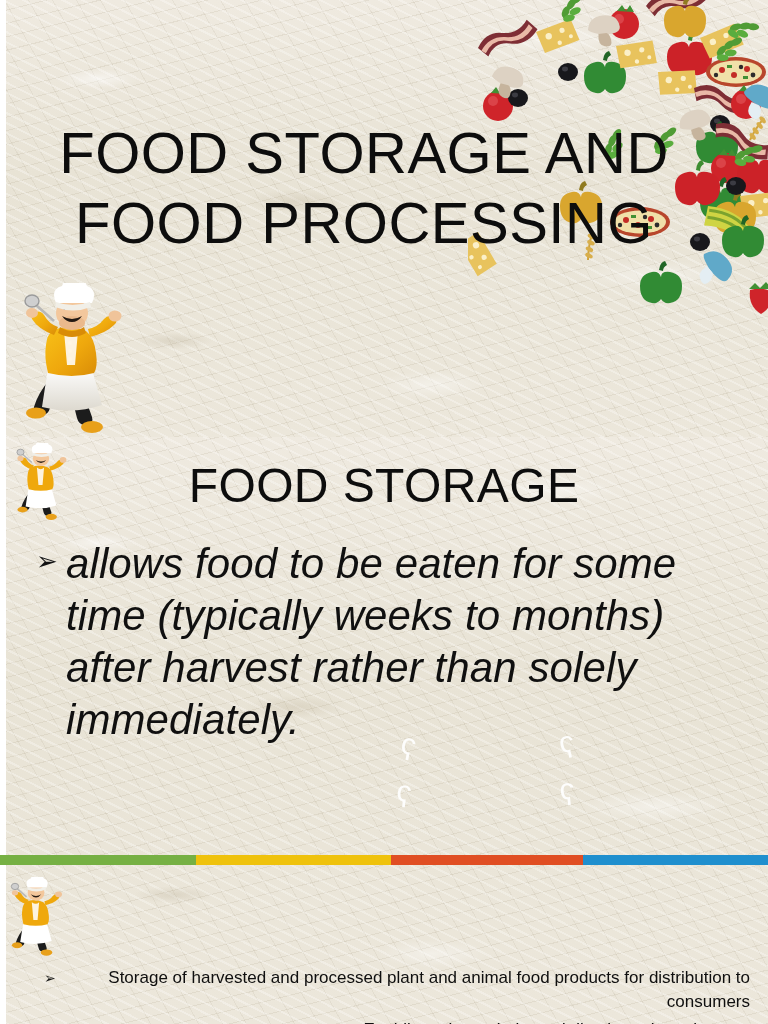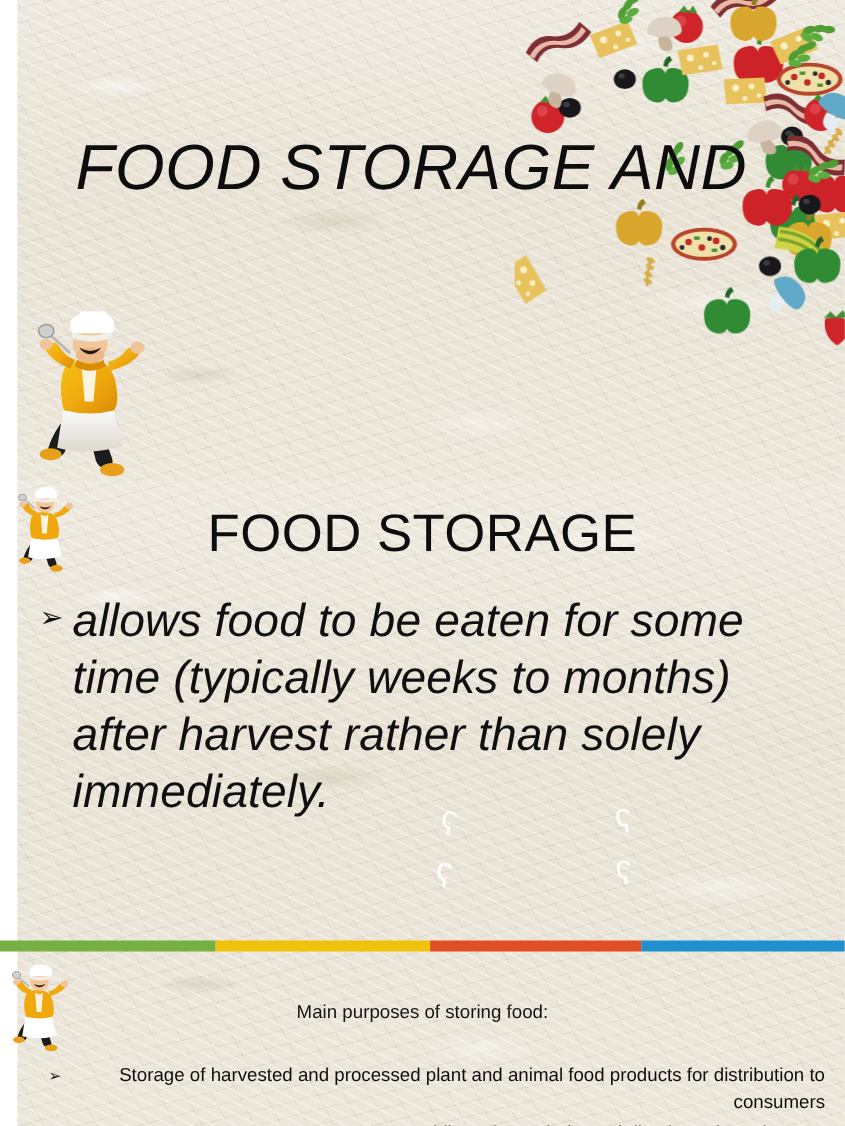--- a/index.html
+++ b/index.html
@@ -18,35 +18,34 @@
   .deck {
     position: relative;
     width: 768px;
     height: 1024px;
     overflow: hidden;
   }
 
   
   .paper {
     position: absolute;
-    left: 16px;
+    left: 6px;
     right: 0;
     background-color: #eae5d8;
     background-image:
       radial-gradient(ellipse 60px 14px at 12% 18%, rgba(255,255,255,.55), rgba(255,255,255,0) 70%),
       radial-gradient(ellipse 90px 18px at 72% 9%,  rgba(255,255,255,.45), rgba(255,255,255,0) 70%),
       radial-gradient(ellipse 70px 16px at 38% 46%, rgba(186,174,148,.28), rgba(186,174,148,0) 72%),
       radial-gradient(ellipse 110px 22px at 85% 63%, rgba(255,255,255,.42), rgba(255,255,255,0) 70%),
       radial-gradient(ellipse 55px 12px at 22% 78%, rgba(176,164,138,.26), rgba(176,164,138,0) 72%),
       radial-gradient(ellipse 80px 20px at 56% 88%, rgba(255,255,255,.40), rgba(255,255,255,0) 70%),
       repeating-linear-gradient(27deg, rgba(255,255,255,.30) 0 2px, rgba(255,255,255,0) 2px 9px),
       repeating-linear-gradient(-14deg, rgba(168,156,130,.16) 0 1px, rgba(168,156,130,0) 1px 13px),
       repeating-linear-gradient(61deg, rgba(150,138,112,.10) 0 1px, rgba(150,138,112,0) 1px 21px),
       linear-gradient(180deg, #efeae0 0%, #e8e3d5 40%, #ece7db 100%);
-    font-style: italic;
   }
 
   .slide-one { top: 0;   height: 437px; }
   .slide-two { top: 437px; height: 587px; }
 
   
   .title-block {
     position: absolute;
     left: 0;
     top: 118px;
@@ -322,20 +321,21 @@
           <use href="#leaf" transform="translate(268,160) rotate(-8)"></use>
           <use href="#strawberry" transform="translate(282,290)"></use>
           <use href="#greenpep" transform="translate(266,226)"></use>
           <use href="#olive" x="232" y="242"></use>
         </g>
       </svg>
     </div>
 
     <div class="title-block">
       <span class="title-line">FOOD STORAGE AND</span>
+      <span class="title-line">FOOD PROCESSING</span>
     </div>
 
     <div class="chef chef-big">
       <svg viewBox="0 0 116 160" xmlns="http://www.w3.org/2000/svg">
         <defs>
           <linearGradient id="jacket" x1="0" y1="0" x2="1" y2="1">
             <stop offset="0" stop-color="#f8c118"></stop>
             <stop offset="0.55" stop-color="#efa80d"></stop>
             <stop offset="1" stop-color="#d98c07"></stop>
           </linearGradient>
@@ -445,21 +445,20 @@
       <ellipse cx="18" cy="30" rx="6" ry="5" fill="#f0c49a"></ellipse>
       <ellipse cx="101" cy="33" rx="6.5" ry="5.5" fill="#f0c49a"></ellipse>
       <path d="M50,48 q8,6 14,0 l-3,34 l-8,0z" fill="#fdf3df"></path>
       <ellipse cx="58" cy="30" rx="16" ry="15" fill="#f3c79c"></ellipse>
       <path d="M48,33 q10,6 20,0 q-4,6 -10,6 q-6,0 -10,-6z" fill="#231a13"></path>
       <path d="M42,20 q-6,-14 6,-17 q3,-9 12,-8 q10,-1 13,8 q11,4 5,17 z" fill="#ffffff"></path>
       <path d="M42,19 q16,6 34,0 l1,5 q-18,7 -36,0z" fill="#f1efe8"></path>
     </svg>
   </div>
 
-  <div class="s3-lead">Main purposes of storing food:</div>
 
   <div class="s3-list clipped">
     <div class="s3-item">
       <span class="s3-arrow">➢</span>
       <span class="s3-text">Storage of harvested and processed plant and animal food products for distribution to consumers</span>
     </div>
     <div class="s3-item">
       <span class="s3-arrow">➢</span>
       <span class="s3-text">Enabling a better balanced diet throughout the year</span>
     </div>

